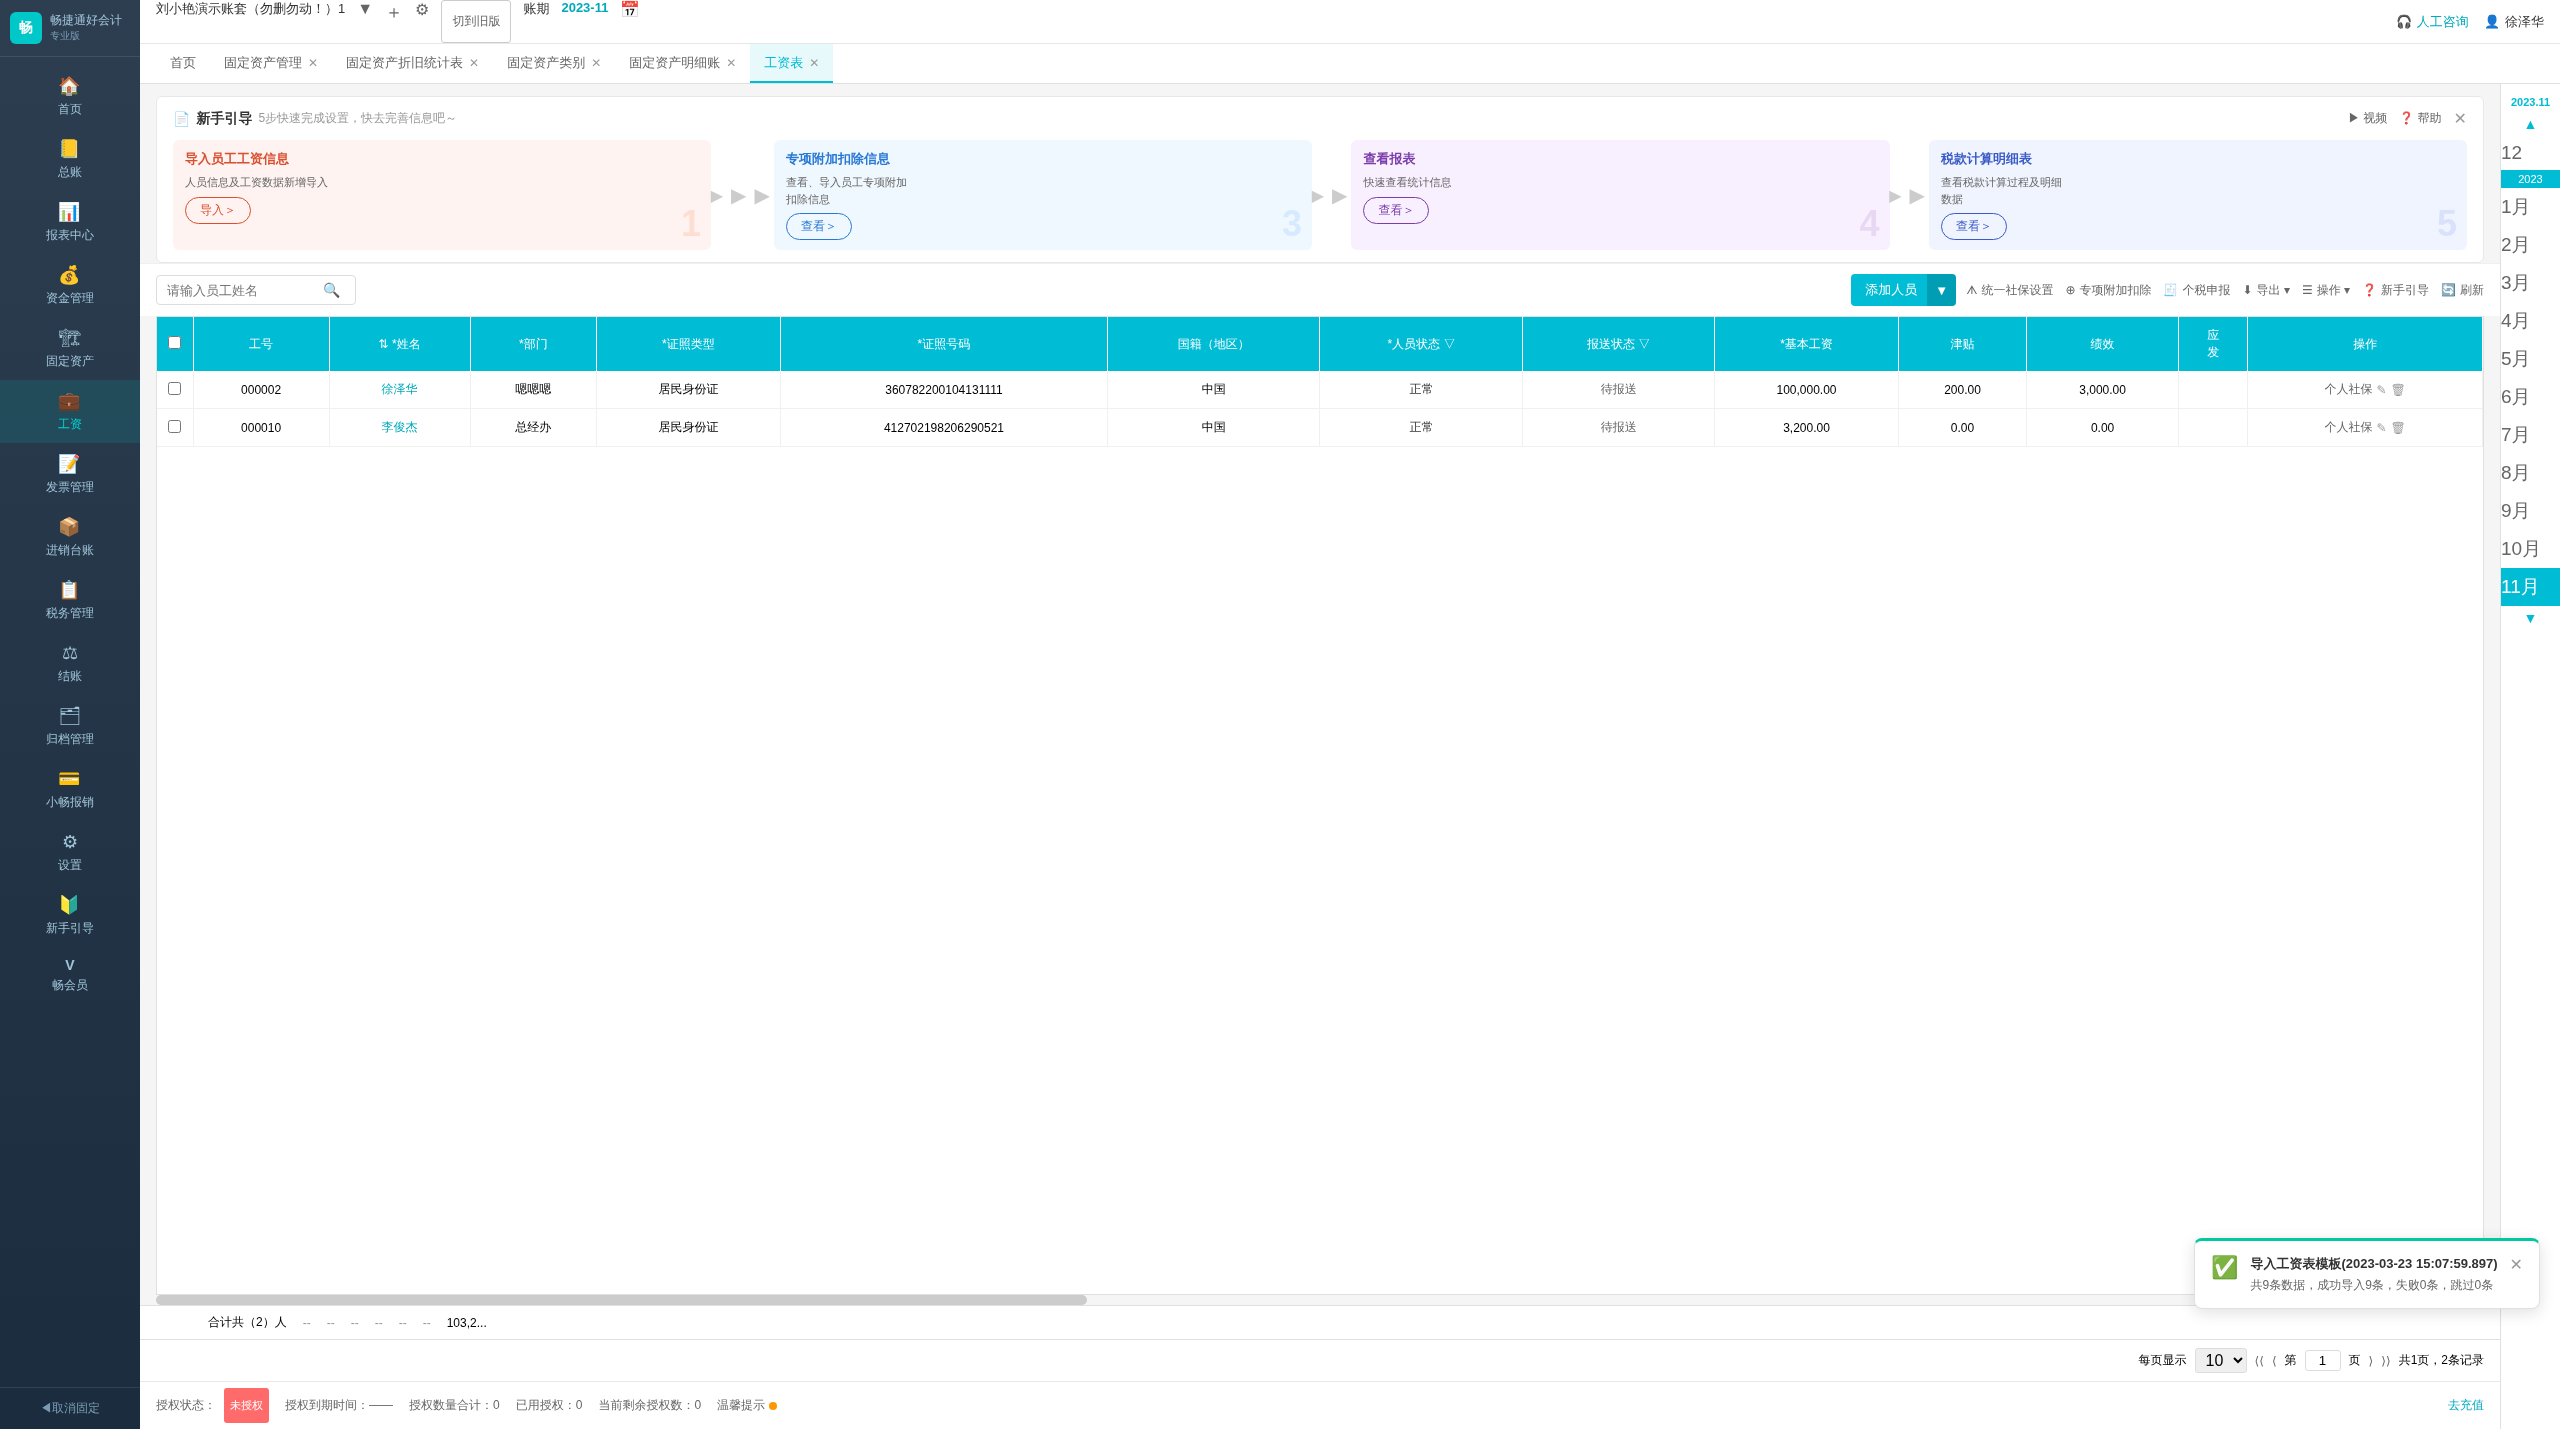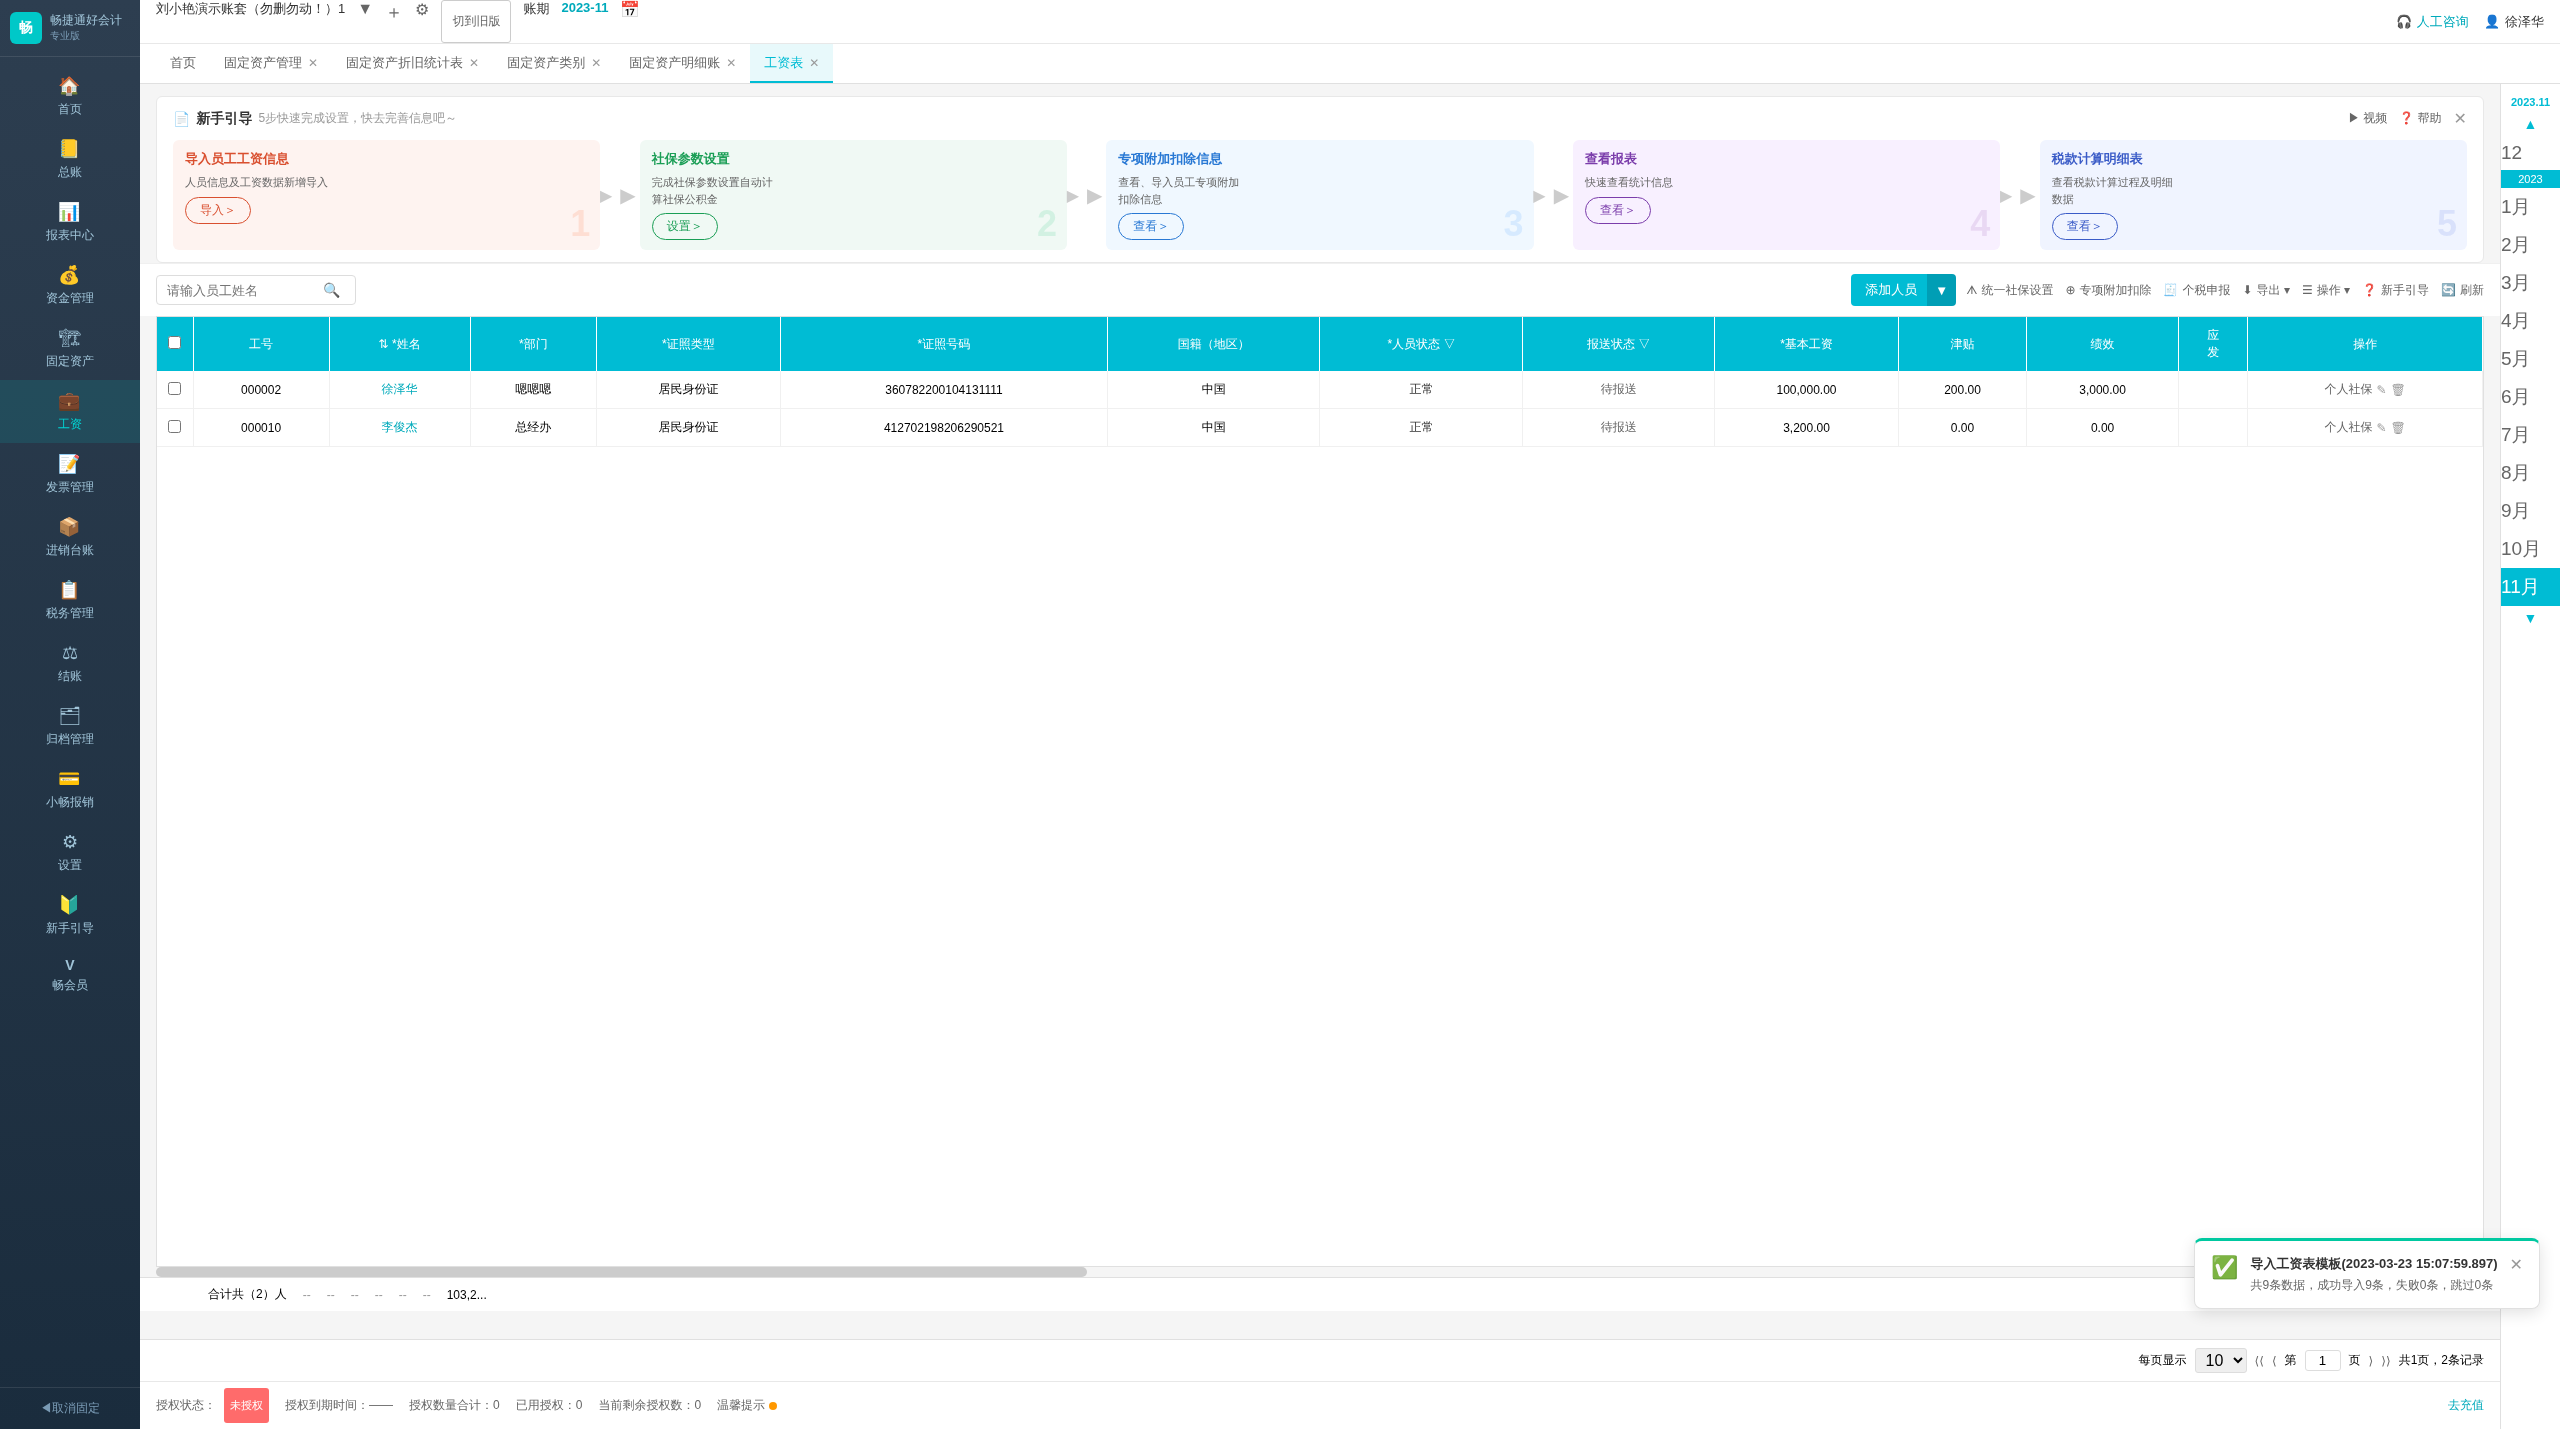--- a/index.html
+++ b/index.html
@@ -378,26 +378,20 @@
           </div>
         </div>
         <div class="guide-steps">
           <div class="guide-step step1">
             <div class="step-title">导入员工工资信息</div>
             <div class="step-desc">人员信息及工资数据新增导入</div>
             <button class="step-btn">导入＞</button>
             <div class="step-num">1</div>
           </div>
           <div style="display:flex;align-items:center;color:#ccc;font-size:20px;padding:0 4px;">▶</div>
-          <div class="guide-step step2">
-            <div class="step-title">社保参数设置</div>
-            <div class="step-desc">完成社保参数设置自动计<br>算社保公积金</div>
-            <button class="step-btn">设置＞</button>
-            <div class="step-num">2</div>
-          </div>
           <div style="display:flex;align-items:center;color:#ccc;font-size:20px;padding:0 4px;">▶</div>
           <div class="guide-step step3">
             <div class="step-title">专项附加扣除信息</div>
             <div class="step-desc">查看、导入员工专项附加<br>扣除信息</div>
             <button class="step-btn">查看＞</button>
             <div class="step-num">3</div>
           </div>
           <div style="display:flex;align-items:center;color:#ccc;font-size:20px;padding:0 4px;">▶</div>
           <div class="guide-step step4">
             <div class="step-title">查看报表</div>
@@ -545,21 +539,21 @@
         <span>合计共（2）人</span>
         <span class="dash">--</span>
         <span class="dash">--</span>
         <span class="dash">--</span>
         <span class="dash">--</span>
         <span class="dash">--</span>
         <span class="dash">--</span>
         <span>103,2...</span>
       </div>
 
-      <div style="display:flex;align-items:center;padding:8px 16px;background:white;border-top:1px solid #e0e0e0;font-size:12px;gap:8px;margin-top:28px;">
+      <div style="display:flex;align-items:center;padding:8px 16px;background:white;border-top:1px solid #e0e0e0;font-size:12px;gap:8px;">
         <div style="margin-left:auto;display:flex;align-items:center;gap:8px;">
           <span>每页显示</span>
           <select class="page-select">
             <option>10</option>
             <option>20</option>
             <option>50</option>
           </select>
           <span class="page-nav-btn">⟨⟨</span>
           <span class="page-nav-btn">⟨</span>
           <span>第</span>

